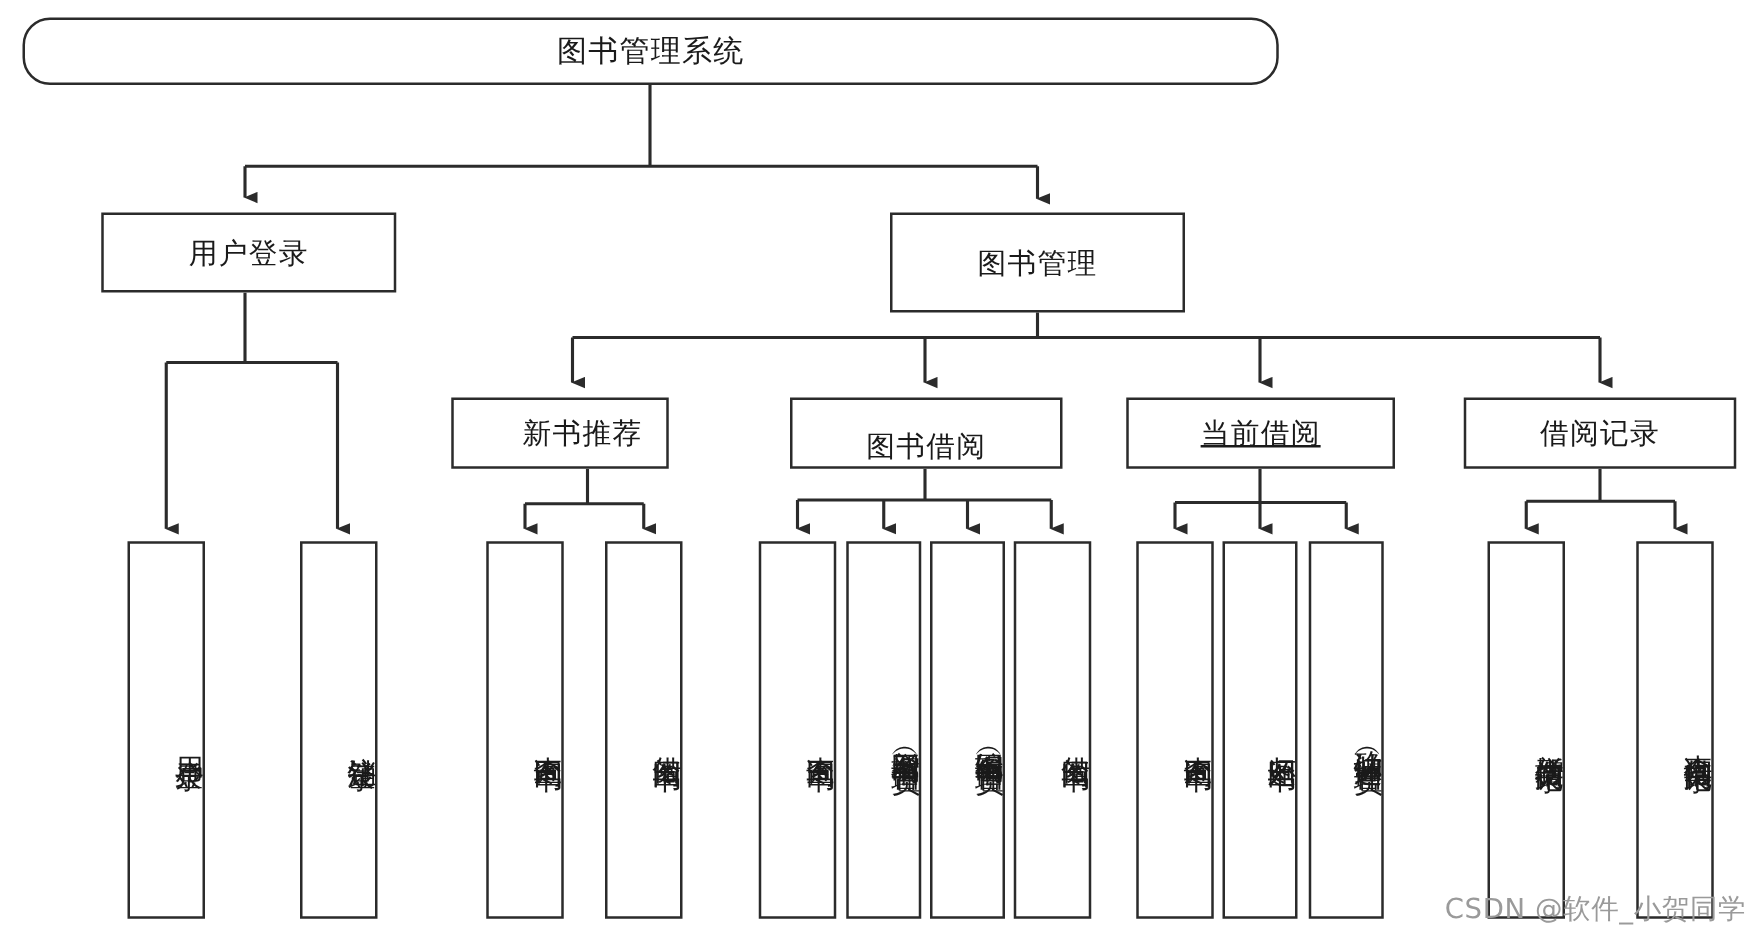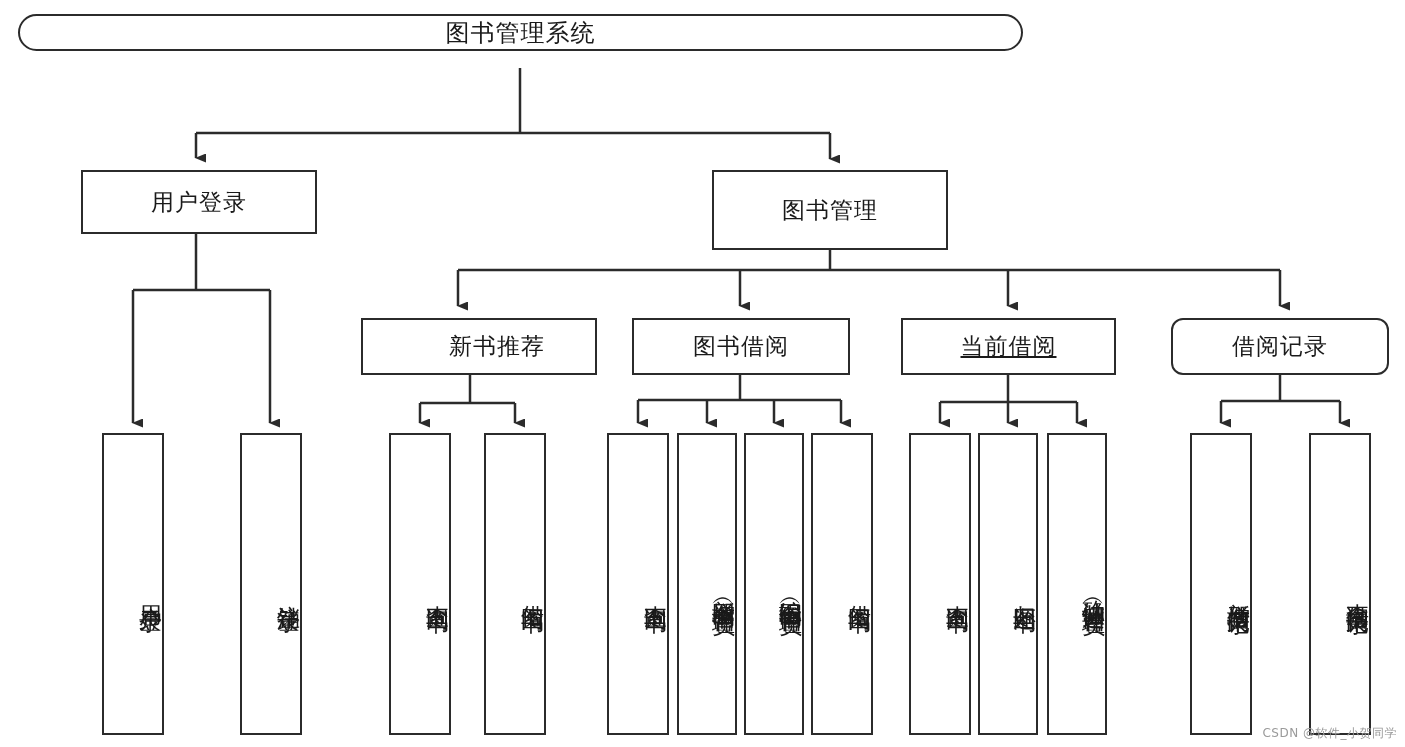--- a/index.html
+++ b/index.html
@@ -56,21 +56,21 @@
     display: block;
     white-space: nowrap;
   }
   .node.root {
     font-size: 24px;
   }
   #watermark {
     position: absolute;
     right: 8px;
     bottom: 5px;
-    font-size: 12px;
+    font-size: 22px;
     color: #9a9a9a;
     letter-spacing: 0.5px;
     white-space: nowrap;
   }
 </style>
 </head>
 <body>
 
 <div id="canvas">
 
@@ -117,41 +117,41 @@
       <path d="M 1008 402 L 1008 423" marker-end="url(#arrow)"></path>
       <path d="M 1077 402 L 1077 423" marker-end="url(#arrow)"></path>
 
       <path d="M 1280 375 L 1280 401"></path>
       <path d="M 1221 401 L 1340 401"></path>
       <path d="M 1221 401 L 1221 423" marker-end="url(#arrow)"></path>
       <path d="M 1340 401 L 1340 423" marker-end="url(#arrow)"></path>
     </g>
   </svg>
 
-  <div class="node h root" style="left:18px; top:14px; width:1005px; height:37px;border-radius:22px;">
+  <div class="node h root" style="left:18px; top:14px; width:1005px; height:54px;border-radius:22px;">
     <span>图书管理系统</span>
   </div>
 
   <div class="node h" style="left:81px; top:170px; width:236px; height:64px;">
     <span>用户登录</span>
   </div>
   <div class="node h" style="left:712px; top:170px; width:236px; height:80px;">
     <span>图书管理</span>
   </div>
 
-  <div class="node h" style="left:361px; top:318px; width:236px; height:57px;padding-left:36px;">
+  <div class="node h" style="left:361px; top:318px; width:174px; height:57px;padding-left:36px;">
     <span>新书推荐</span>
   </div>
-  <div class="node h" style="left:632px; top:318px; width:218px; height:57px;">
+  <div class="node h" style="left:632px; top:318px; width:218px; height:57px;align-items:flex-end;">
     <span>图书借阅</span>
   </div>
   <div class="node h" style="left:901px; top:318px; width:215px; height:57px;text-decoration:underline;">
     <span>当前借阅</span>
   </div>
-  <div class="node h" style="left:1171px; top:318px; width:218px; height:57px;border-radius:12px;">
+  <div class="node h" style="left:1171px; top:318px; width:218px; height:57px;">
     <span>借阅记录</span>
   </div>
 
   <div class="node v" style="left:102px; top:433px; width:62px; height:302px;">
     <span class="vtxt">用户登录</span>
   </div>
   <div class="node v" style="left:240px; top:433px; width:62px; height:302px;">
     <span class="vtxt">注销登录</span>
   </div>
 

